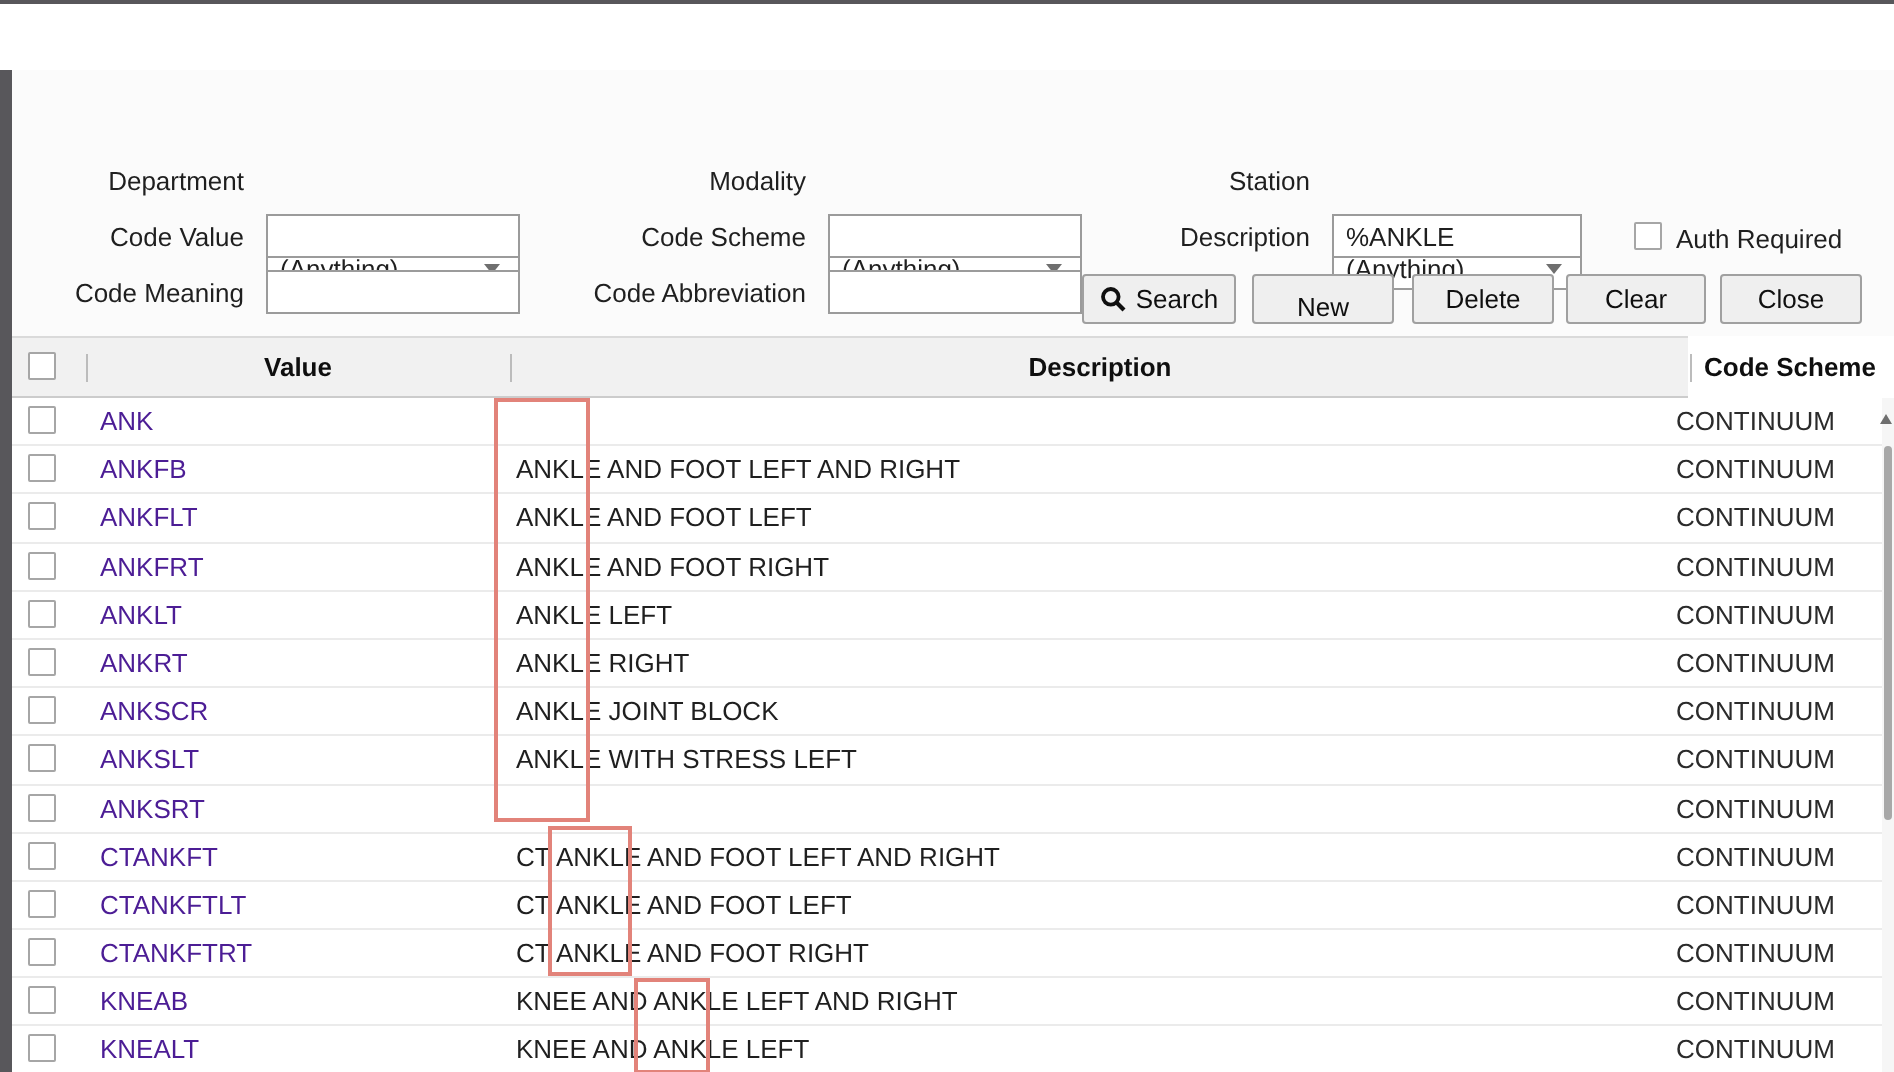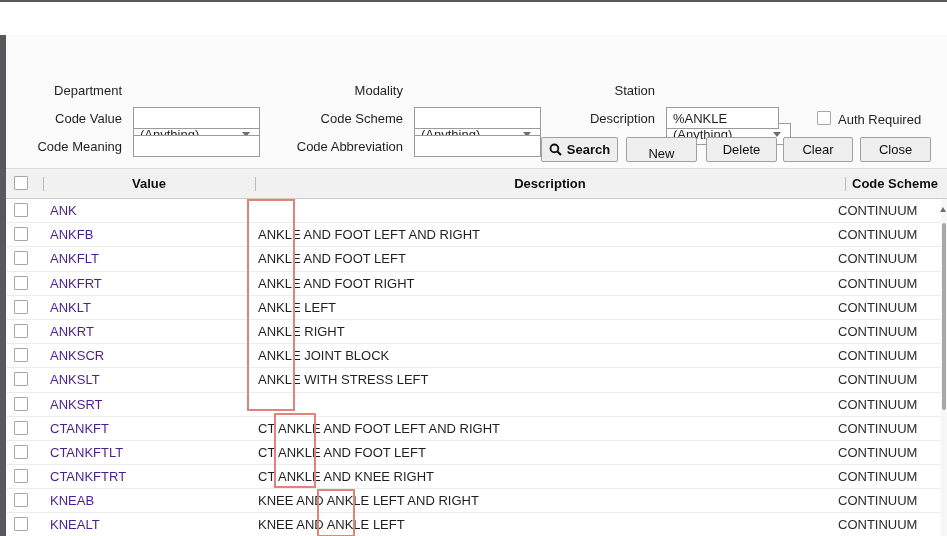--- a/index.html
+++ b/index.html
@@ -25,21 +25,21 @@
   .caret{position:absolute;right:9px;top:8px;width:0;height:0;
     border-left:4px solid transparent;border-right:4px solid transparent;border-top:5px solid #6f6f6f;}
   .tinput{font-family:"Liberation Sans",sans-serif;font-size:13px;color:#1f1f1f;padding:0 0 0 6px;outline:none;}
   .checkbox{width:14px;height:14px;background:#fff;border:1px solid #a6a6a6;box-sizing:border-box;border-radius:1px;}
   .auth-label{position:absolute;font-size:13px;color:#1f1f1f;}
   
   .btn{position:absolute;top:135px;height:25px;background:#efefef;border:1px solid #a0a0a0;border-radius:2px;
     box-sizing:border-box;font-family:"Liberation Sans",sans-serif;font-size:13px;color:#0f0f0f;
     display:flex;align-items:center;justify-content:center;gap:5px;cursor:pointer;padding:0;}
   
-  .thead{position:absolute;left:6px;top:166px;width:941px;height:31px;background:#f1f1f1;
+  .thead{position:absolute;left:6px;top:166px;width:838px;height:31px;background:#f1f1f1;
     border-top:1px solid #dadada;border-bottom:1px solid #cccccc;box-sizing:border-box;}
   .thead .checkbox{position:absolute;left:8px;top:7px;}
   .hdr-tick{position:absolute;top:8px;width:1px;height:14px;background:#bcbcbc;}
   .hcell{position:absolute;top:7px;font-size:13px;font-weight:bold;color:#0f0f0f;text-align:center;}
   
   .tbody{position:absolute;left:6px;top:197px;width:941px;height:339px;background:#fff;}
   .trow{position:relative;height:24.2px;border-bottom:1px solid #ebebeb;box-sizing:border-box;}
   .trow .checkbox{position:absolute;left:8px;top:4px;}
   .cell-value{position:absolute;left:44px;top:4px;font-size:13px;color:#4c1d95;cursor:pointer;}
   .cell-desc{position:absolute;left:252px;top:4px;font-size:13px;color:#1f1f1f;white-space:nowrap;}
@@ -80,33 +80,33 @@
       <span class="caret"></span>
     </div>
 
     <div class="flabel" style="left:4px;top:76px;width:112px;">Code Value</div>
     <input class="field tinput" style="left: 127px; top: 72px; width: 127px;" value="">
 
     <div class="flabel" style="left:274px;top:76px;width:123px;">Code Scheme</div>
     <input class="field tinput" style="left: 408px; top: 72px; width: 127px;" value="">
 
     <div class="flabel" style="left:534px;top:76px;width:115px;">Description</div>
-    <input class="field tinput" style="left: 660px; top: 72px; width: 113px;" value="%ANKLE">
+    <input class="field tinput" style="left: 660px; top: 72px; width: 125px;" value="%ANKLE">
 
     <div class="checkbox" style="position:absolute;left:811px;top:76px;"></div>
     <div class="auth-label" style="left:832px;top:77px;">Auth Required</div>
 
     <div class="flabel" style="left:4px;top:104px;width:112px;text-align:right;">Code Meaning</div>
     <input class="field tinput" style="left: 127px; top: 100px; width: 127px;" value="">
 
     <div class="flabel" style="left:274px;top:104px;width:123px;">Code Abbreviation</div>
     <input class="field tinput" style="left: 408px; top: 100px; width: 127px;" value="">
   </div>
 
-  <button class="btn" style="left:541px;width:77px;font-weight:bold;">
+  <button class="btn" style="left:541px;width:77px;">
     <span style="display:flex;">
       <svg width="13" height="13" viewBox="0 0 13 13">
           <circle cx="5.4" cy="5.4" r="3.9" fill="none" stroke="#0f0f0f" stroke-width="1.9"></circle>
           <line x1="8.4" y1="8.4" x2="12" y2="12" stroke="#0f0f0f" stroke-width="2.1"></line>
         </svg>
     </span>
     <span>Search</span>
   </button>
   <button class="btn" style="left:626px;width:71px;align-items:flex-end;">
       <span>New</span>
@@ -203,21 +203,21 @@
     <div class="trow">
       <div class="checkbox"></div>
       <span class="cell-value">CTANKFTLT</span>
       <span class="cell-desc">CT ANKLE AND FOOT LEFT</span>
       <span class="cell-scheme">CONTINUUM</span>
     </div>
 
     <div class="trow">
       <div class="checkbox"></div>
       <span class="cell-value">CTANKFTRT</span>
-      <span class="cell-desc">CT ANKLE AND KNEE RIGHT</span>
+      <span class="cell-desc">CT ANKLE AND FOOT RIGHT</span>
       <span class="cell-scheme">CONTINUUM</span>
     </div>
 
     <div class="trow">
       <div class="checkbox"></div>
       <span class="cell-value">KNEAB</span>
       <span class="cell-desc">KNEE AND ANKLE LEFT AND RIGHT</span>
       <span class="cell-scheme">CONTINUUM</span>
     </div>
 

